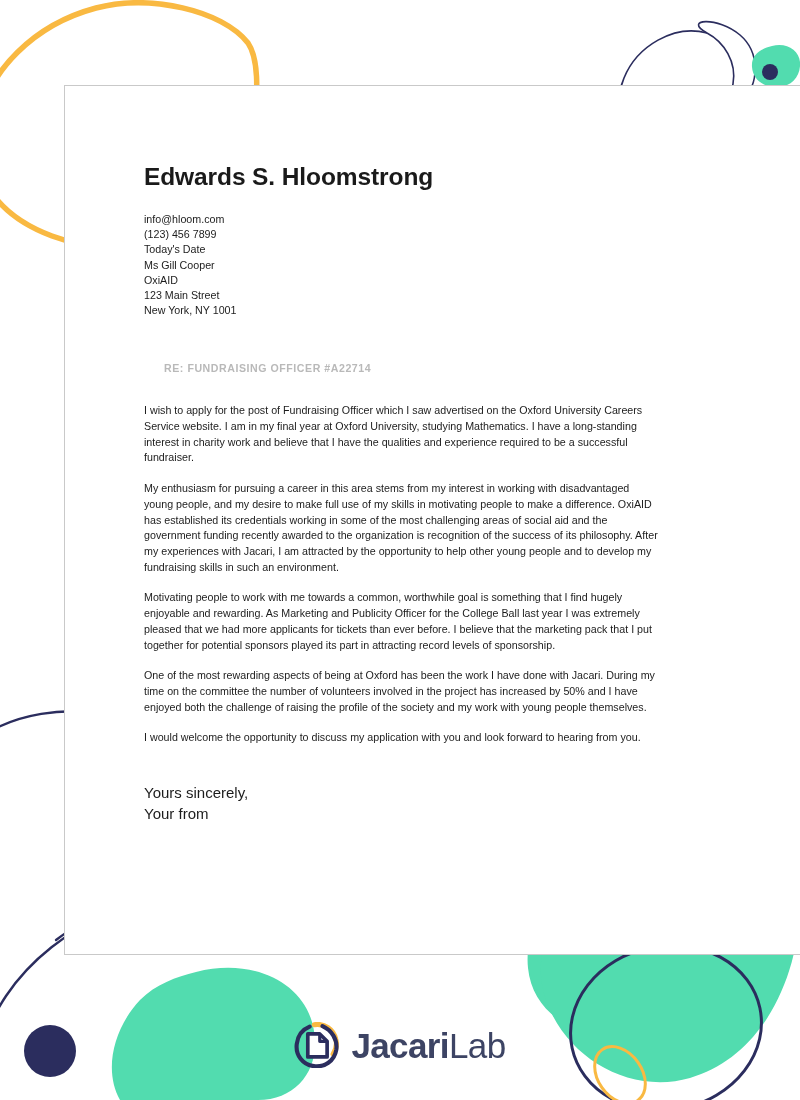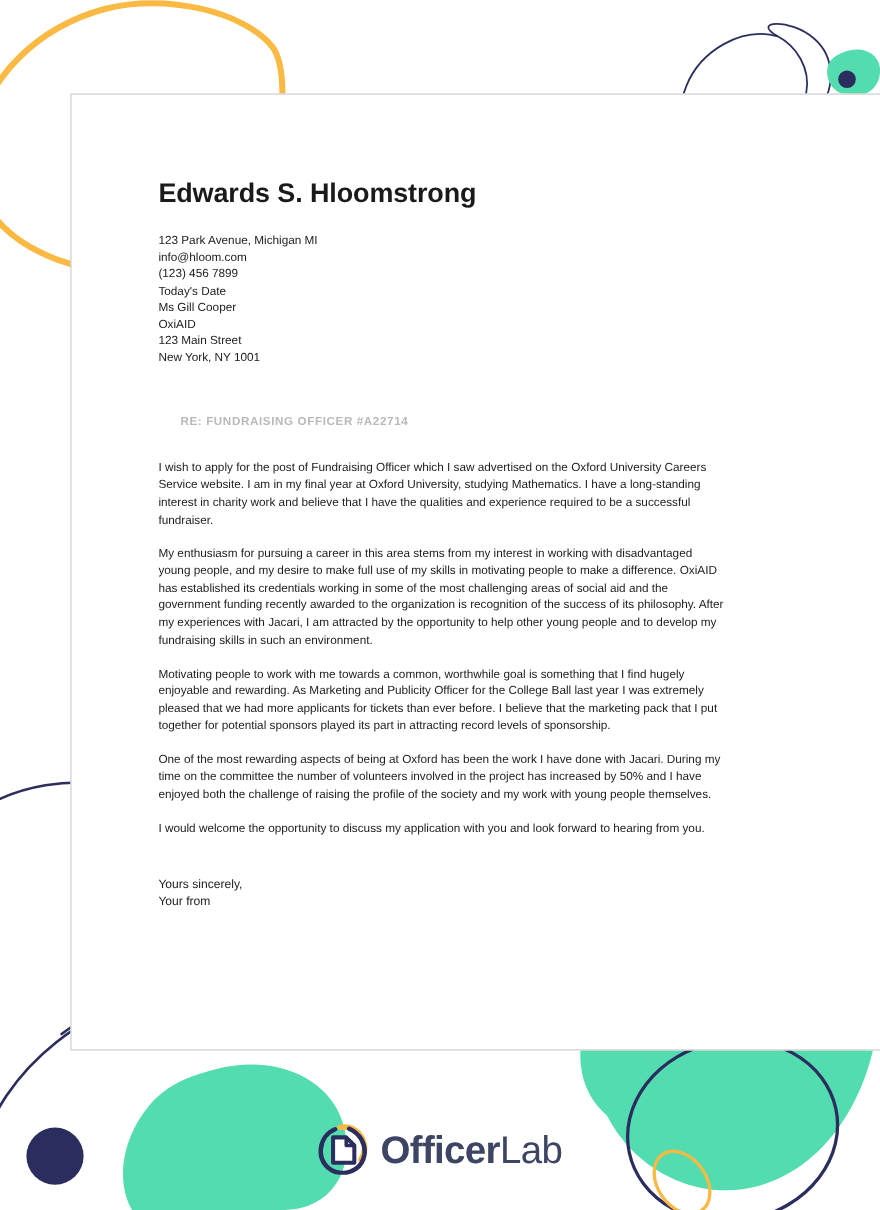--- a/index.html
+++ b/index.html
@@ -86,21 +86,21 @@
     font-size: 10.7px;
     color: #1c1c1c;
     line-height: 1.47;
     margin: 8px 0 15px 0;
     text-align: left;
   }
   .letter-paragraph:last-child { margin-bottom: 0; }
 
   .closing-block {
     margin-top: 36px;
-    font-size: 11px;
+    font-size: 15px;
     color: #1c1c1c;
     line-height: 1.42;
   }
   .closing-block div { white-space: pre; }
 
   
   .brand-footer {
     position: absolute;
     left: 0;
     top: 1022px;
@@ -153,21 +153,20 @@
 
   <ellipse cx="620" cy="1075" rx="22" ry="31" fill="none" stroke="#f9b942" stroke-width="3" transform="rotate(-35 620 1075)"></ellipse>
 </svg>
 
 <div class="page-sheet">
   <div class="page-inner">
 
     <div class="letter-header">
       <div class="applicant-name">Edwards S. Hloomstrong</div>
       <div class="sender-contact">
-        <div>123 Park Avenue, Michigan MI</div>
         <div>info@hloom.com</div>
         <div>(123) 456 7899</div>
       </div>
     </div>
 
     <div class="recipient-block">
       <div>Today's Date</div>
       <div>Ms Gill Cooper</div>
       <div>OxiAID</div>
       <div>123 Main Street</div>
@@ -197,14 +196,14 @@
 
     <path d="M 26 12 C 8 22 -2 44 4 65 C 8 79 18 89 30 94" fill="none" stroke="#52dcaf" stroke-width="9" stroke-linecap="round"></path>
 
     <path d="M 44 6 C 66 2 86 16 91 38 C 94 50 91 61 85 70" fill="none" stroke="#f9b942" stroke-width="11" stroke-linecap="round"></path>
 
     <path d="M 62 9 C 82 18 95 38 92 60 C 88 85 66 99 43 96 C 19 93 3 72 6 48 C 8 30 19 16 34 10" fill="none" stroke="#2b2d5e" stroke-width="9" stroke-linecap="round"></path>
 
     <path d="M 30 26 L 56 26 L 72 42 L 72 76 L 30 76 Z" fill="#ffffff" stroke="#2b2d5e" stroke-width="8" stroke-linejoin="round"></path>
     <path d="M 56 26 L 56 42 L 72 42" fill="none" stroke="#2b2d5e" stroke-width="7" stroke-linejoin="round"></path>
   </svg>
-  <div class="brand-wordmark"><span class="wm-strong">Officer</span><span class="wm-light">Lab</span></div>
+  <div class="brand-wordmark"><span class="wm-strong">Jacari</span><span class="wm-light">Lab</span></div>
 </div>
 
 </body></html>

